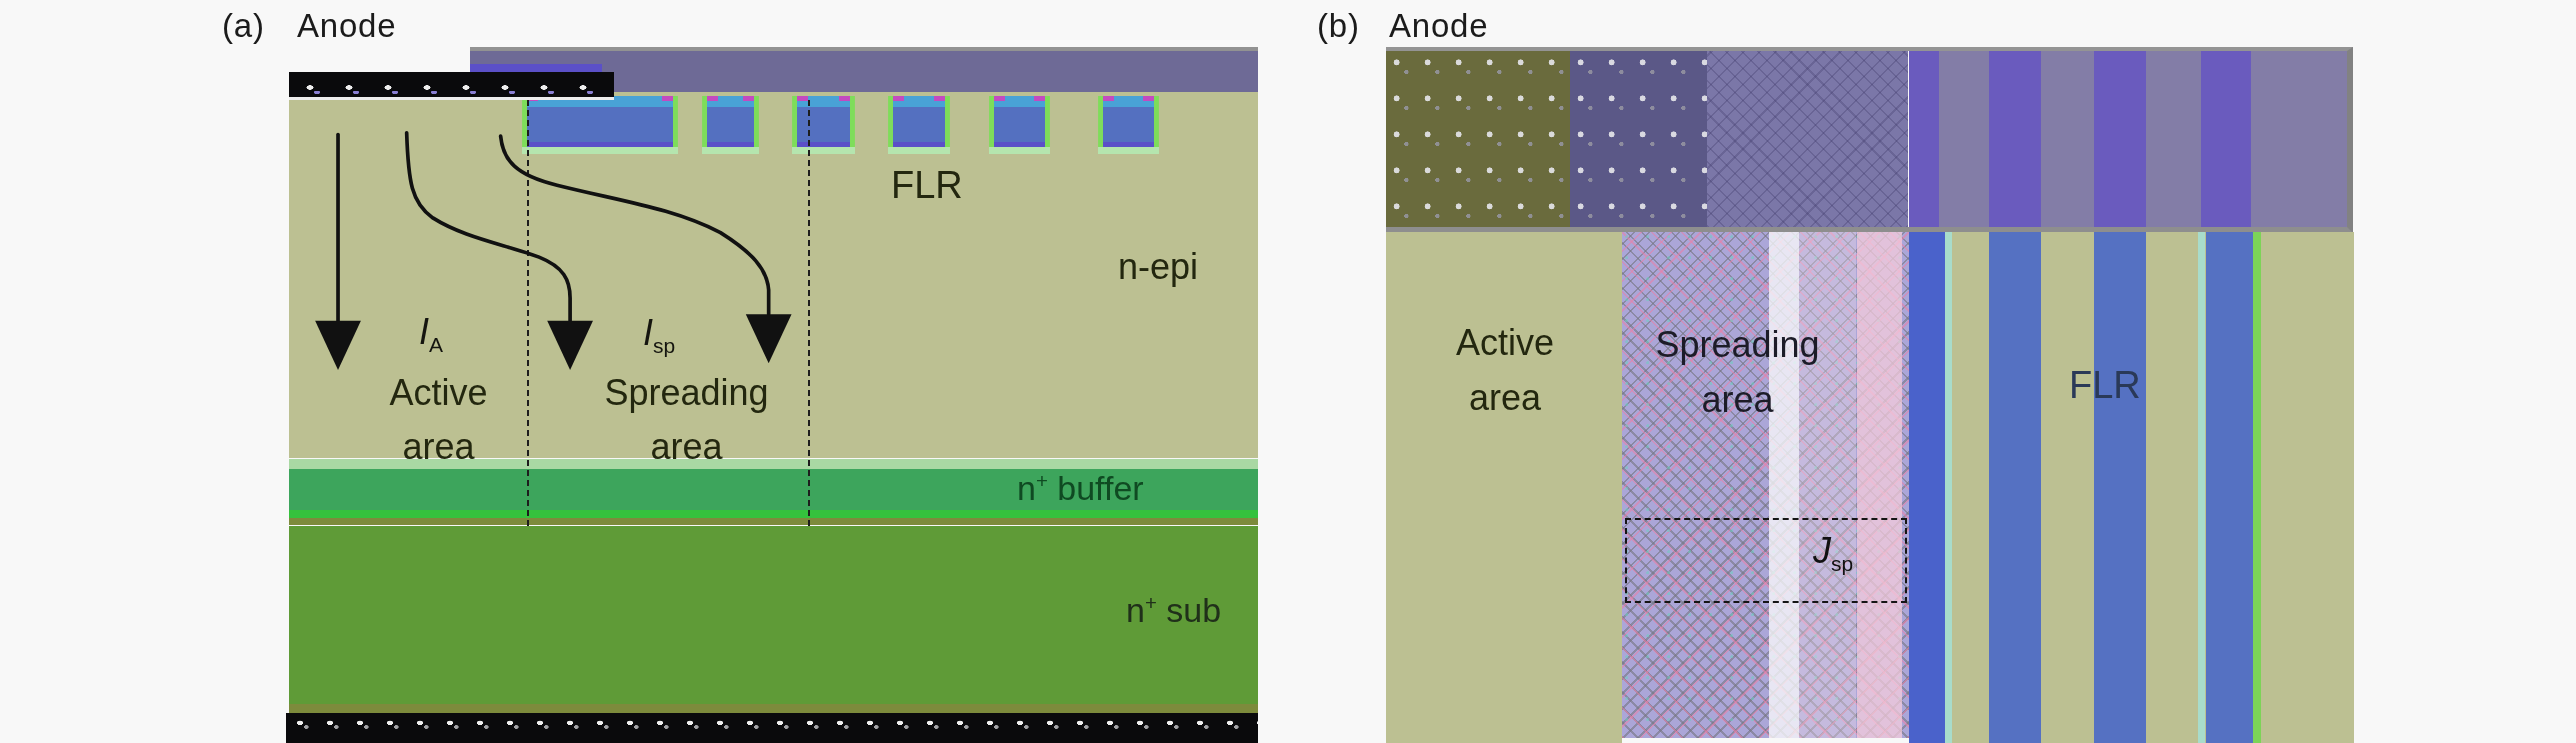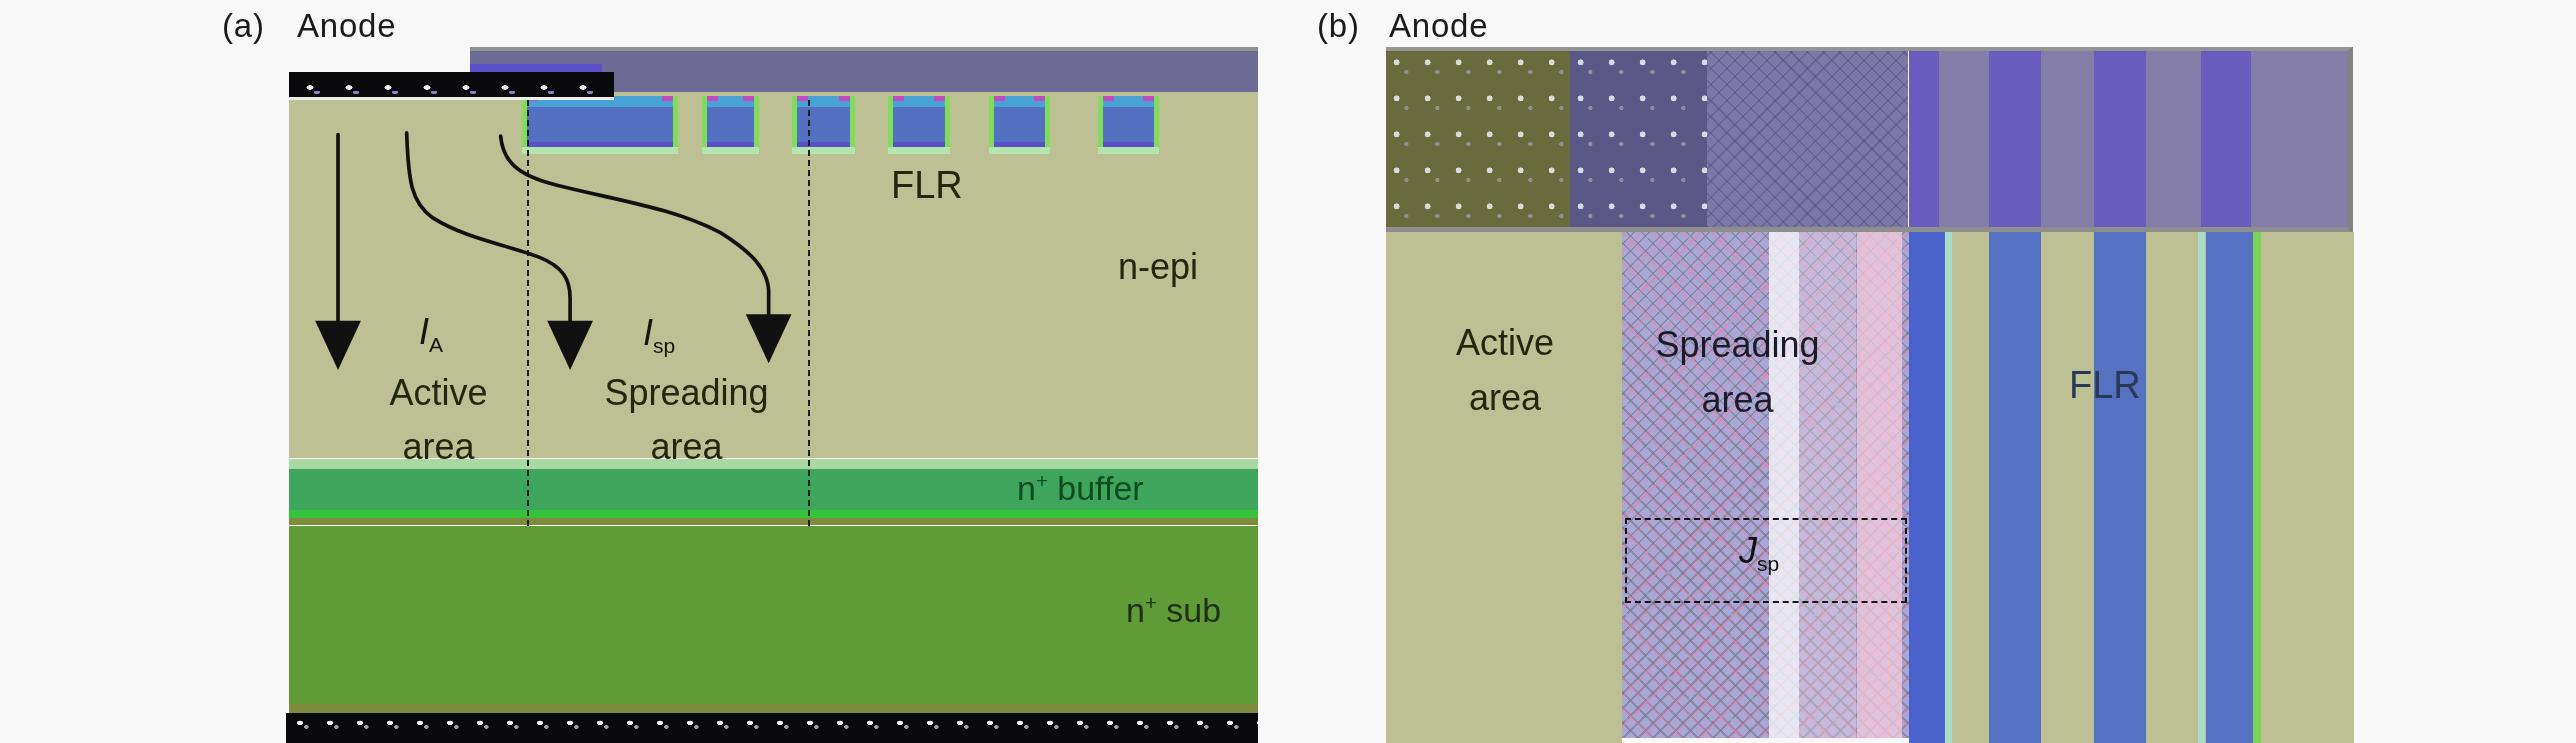--- a/index.html
+++ b/index.html
@@ -167,18 +167,18 @@
     <div class="abs" style="left:344px; top:0; width:8.2px; height:100%; background:var(--greenedge);"></div>
   </div>
 
   <div class="abs jsp-box" style="left:1625px; top:518px; width:282px; height:85px;"></div>
 
   <div class="abs zone-label" style="left:1411px; top:325px; width:188px;">Active</div>
   <div class="abs zone-label" style="left:1411px; top:380px; width:188px;">area</div>
   <div class="abs zone-label" style="left:1627px; top:327px; width:221px; color:#1c1c28;">Spreading</div>
   <div class="abs zone-label" style="left:1627px; top:382px; width:221px; color:#1c1c28;">area</div>
   <div class="abs layer-label" style="left:2069px; top:366px; font-size:38px; color:var(--navy);">FLR</div>
-  <div class="abs var-label" style="left:1739px; top:530px; color:#111;">
+  <div class="abs var-label" style="left:1813px; top:530px; color:#111;">
     <span>J</span><sub>sp</sub>
   </div>
 
 </div>
 
 
 </body></html>

